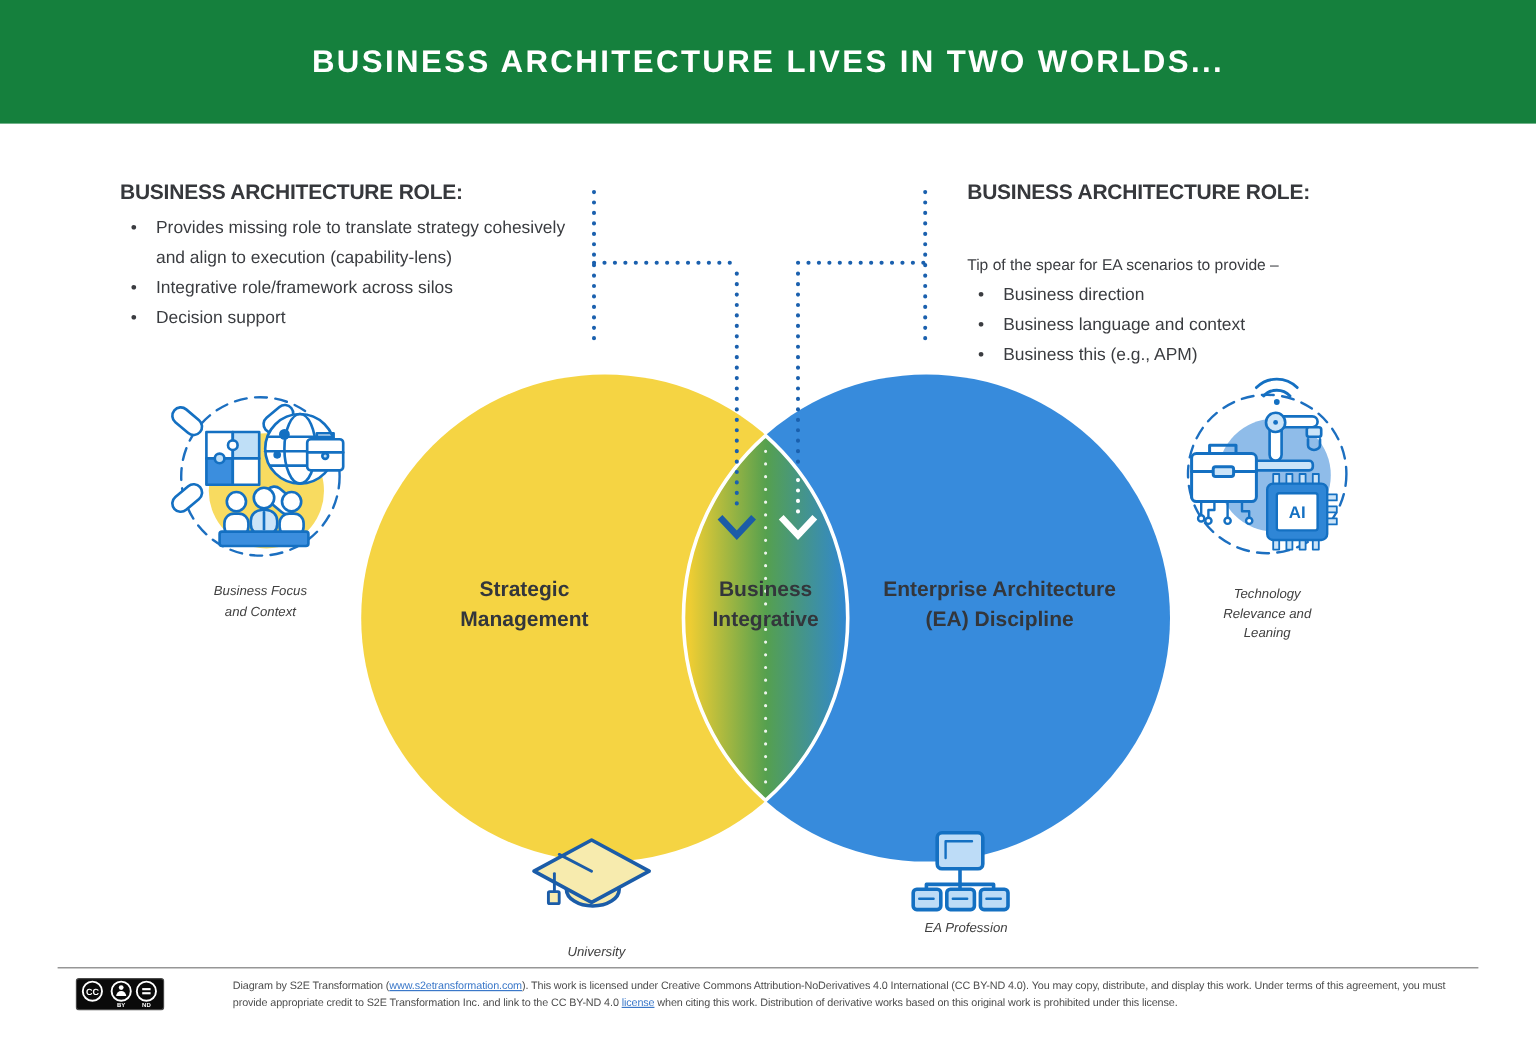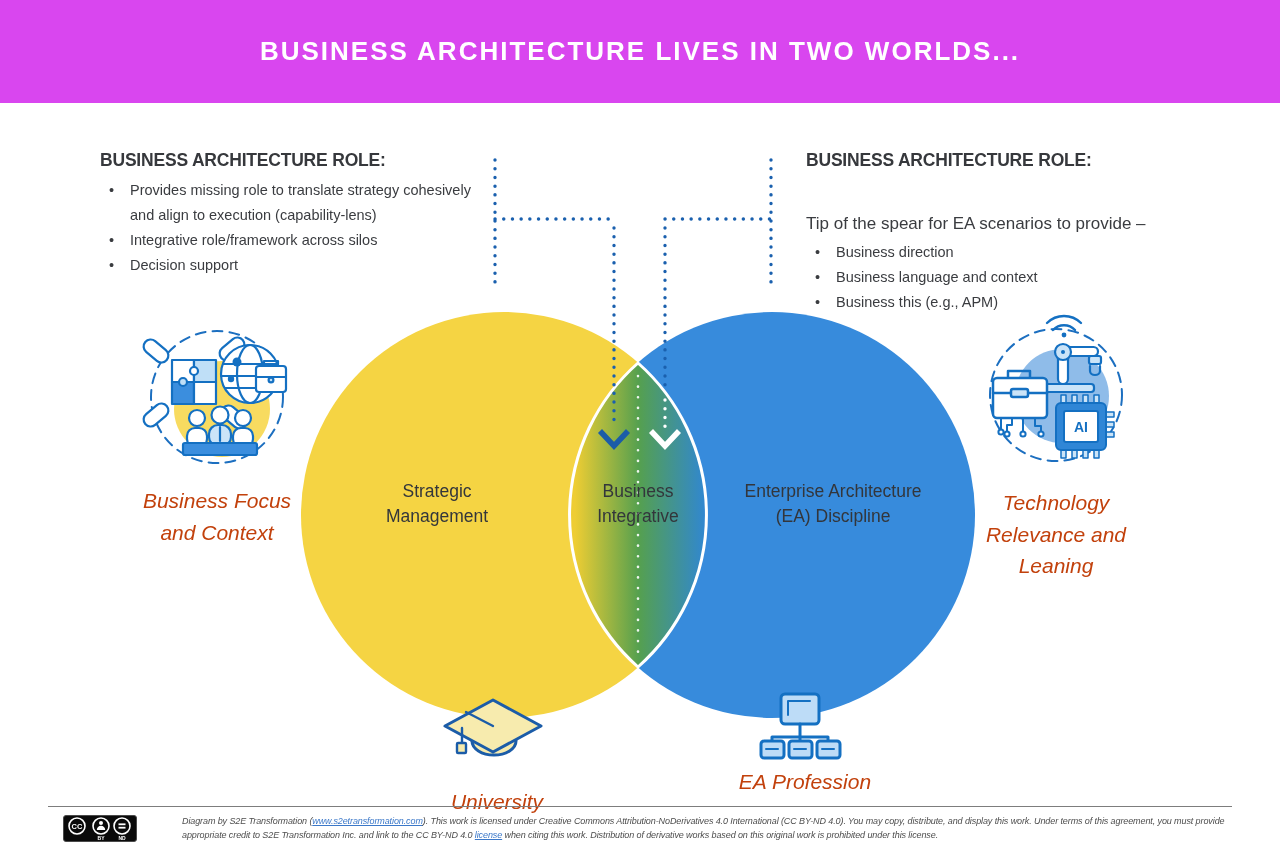--- a/index.html
+++ b/index.html
@@ -5,71 +5,70 @@
   * { margin:0; padding:0; box-sizing:border-box; }
   html,body { width:1280px; height:868px; }
   body {
     position:relative; background:#ffffff; overflow:hidden;
     font-family:"Liberation Sans", sans-serif; color:#3a3c40;
   }
   .abs { position:absolute; }
 
   
   .titlebar {
-    left:0; top:0; width:1280px; height:103px; background:#d946ef;
+    left:0; top:0; width:1280px; height:103px; background:#15803d;
     display:flex; align-items:center; justify-content:center;
   }
   .titlebar h1 {
     color:#ffffff; font-size:26px; font-weight:700; letter-spacing:2px;
   }
 
   
   .diagram { left:0; top:0; width:1280px; height:868px; }
 
   
   .role-block { width:372px; }
   .role-block h2 {
     font-size:17.5px; font-weight:700; color:#36383c; letter-spacing:-0.2px;
     margin-bottom:7px;
   }
   .role-left { left:100px; top:150px; }
   .role-right { left:806px; top:150px; width:400px; }
-  .role-intro { font-size:17px; line-height:1.55; margin-bottom:3px;margin-top:40px; }
+  .role-intro { font-size:13px; line-height:1.55; margin-bottom:3px;margin-top:40px; }
   .bullet-row { display:flex; font-size:14.5px; line-height:1.72; }
   .bullet-row .marker { width:30px; padding-left:9px; flex:none; }
   .bullet-row .btxt { flex:1; }
 
   
   .vlabel {
-    text-align:center; white-space:pre-line; font-weight:400;
+    text-align:center; white-space:pre-line; font-weight:700;
     font-size:17.5px; line-height:1.45; color:#33363b;
   }
   .ilabel {
     text-align:center; white-space:pre-line; font-style:italic;
-    font-size:21px; line-height:1.5; color:#c2410c;
+    font-size:11px; line-height:1.5; color:#404040;
   }
   .lbl-strategic   { left:327px; top:479px; width:220px; }
   .lbl-overlap     { left:558px; top:479px; width:160px; }
   .lbl-enterprise  { left:713px; top:479px; width:240px; }
   .lbl-bizfocus    { left:117px; top:485px; width:200px; }
   .lbl-tech        { left:956px; top:487px; width:200px; }
   .lbl-university  { left:417px; top:786px; width:160px; }
   .lbl-eaprof      { left:725px; top:766px; width:160px; }
 
   
   .footer {
     left:48px; top:806px; width:1184px;
     border-top:1.5px solid #7d7d7d; padding-top:8px;
     display:flex; align-items:flex-start;gap:44px;
   }
   .cc-badge { margin-left:15px; flex:none; }
   .license-text {
-    margin-left:1px; font-size:9px; line-height:1.55; color:#4d4d4d;
+    margin-left:13px; font-size:9px; line-height:1.55; color:#4d4d4d;
     letter-spacing:-0.1px;
-    font-style:italic;
   }
   .license-text a { color:#3b78c9; text-decoration:underline; cursor:pointer; }
 </style>
 </head>
 <body>
 
 <header class="abs titlebar">
   <h1>BUSINESS ARCHITECTURE LIVES IN TWO WORLDS...</h1>
 </header>
 

